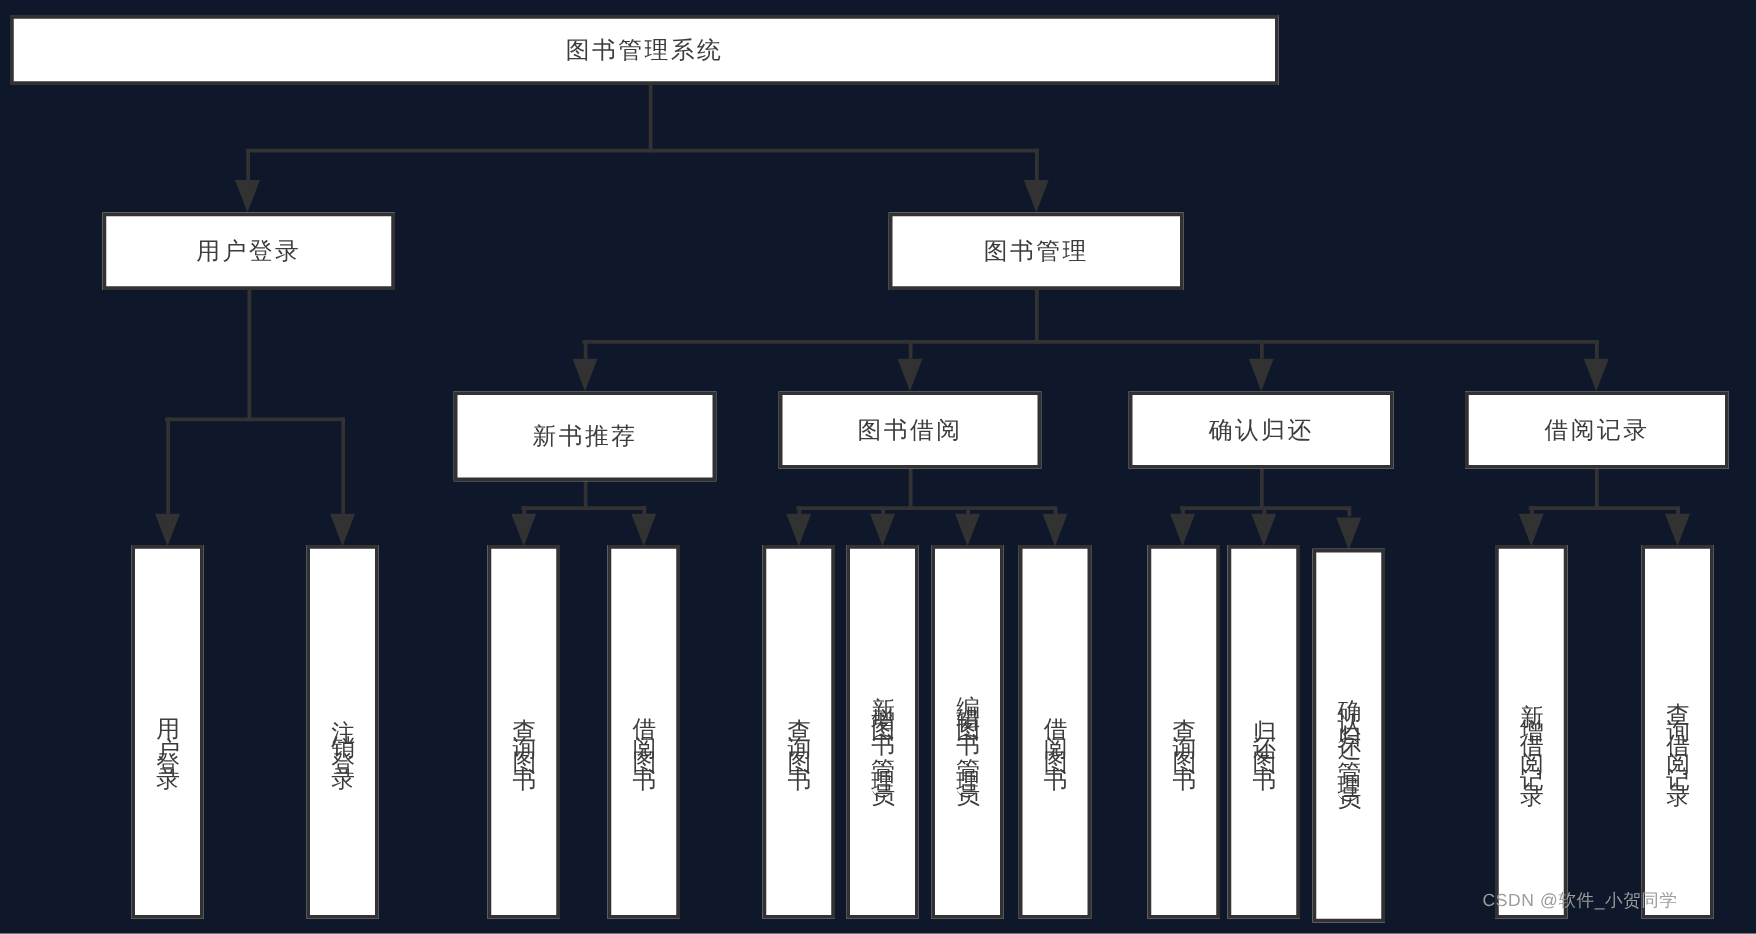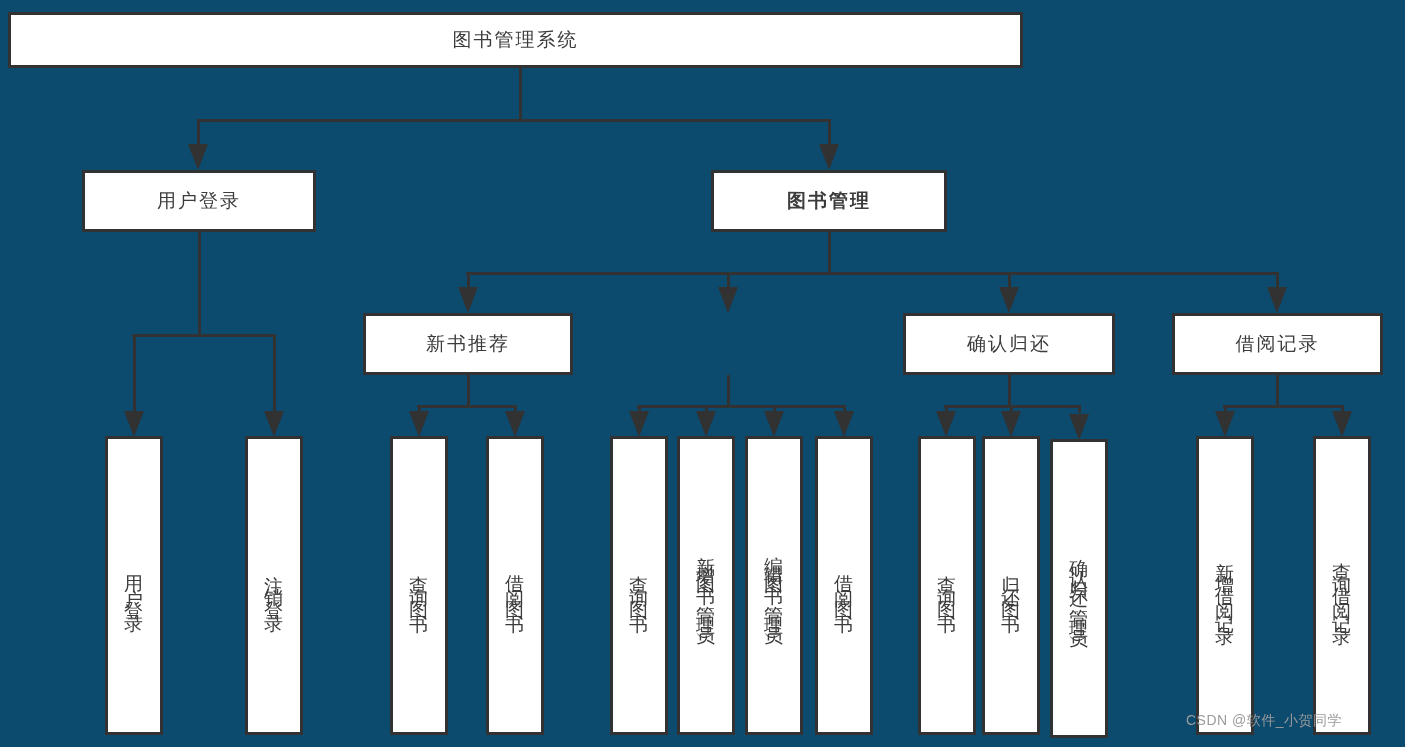--- a/index.html
+++ b/index.html
@@ -1,18 +1,18 @@
 <!DOCTYPE html>
 <html><head>
 <meta charset="utf-8">
 <style>
   * { margin:0; padding:0; box-sizing:border-box; }
   html,body { background:#ffffff; }
   body { font-family:"Liberation Sans", sans-serif; }
-  .stage { position:relative; width:1405px; height:747px; background:#0c4a6e; overflow:hidden; }
+  .stage { position:relative; width:1405px; height:747px; background:#0f172a; overflow:hidden; }
 
   .box {
     position:absolute;
     border:3px solid #323232;
     background:#ffffff;
     display:flex;
     align-items:center;
     justify-content:center;
     color:#3c3c3c;
   }
@@ -112,26 +112,29 @@
   <div class="vl" style="left:1341px; top:405px; height:8px;"></div>
   <div class="ar" style="left:1332px; top:411px;"></div>
 
   <div class="box hbox" style="left:8px; top:12px; width:1015px; height:56px;">
     <span>图书管理系统</span>
   </div>
 
   <div class="box hbox" style="left:82px; top:170px; width:234px; height:62px;">
     <span>用户登录</span>
   </div>
-  <div class="box hbox" style="left:711px; top:170px; width:236px; height:62px;font-weight:bold;">
+  <div class="box hbox" style="left:711px; top:170px; width:236px; height:62px;">
     <span>图书管理</span>
   </div>
 
-  <div class="box hbox" style="left:363px; top:313px; width:210px; height:62px;">
+  <div class="box hbox" style="left:363px; top:313px; width:210px; height:72px;">
     <span>新书推荐</span>
+  </div>
+  <div class="box hbox" style="left:623px; top:313px; width:210px; height:62px;">
+    <span>图书借阅</span>
   </div>
   <div class="box hbox" style="left:903px; top:313px; width:212px; height:62px;">
     <span>确认归还</span>
   </div>
   <div class="box hbox" style="left:1172px; top:313px; width:211px; height:62px;">
     <span>借阅记录</span>
   </div>
 
   <div class="box vbox" style="left:105px; top:436px; width:58px; height:299px;">
     <span class="vtxt">用户登录</span>

